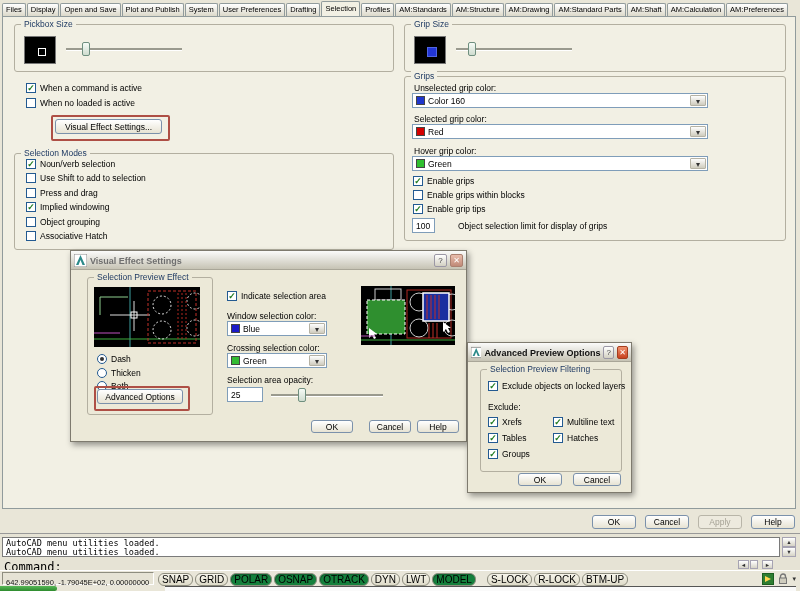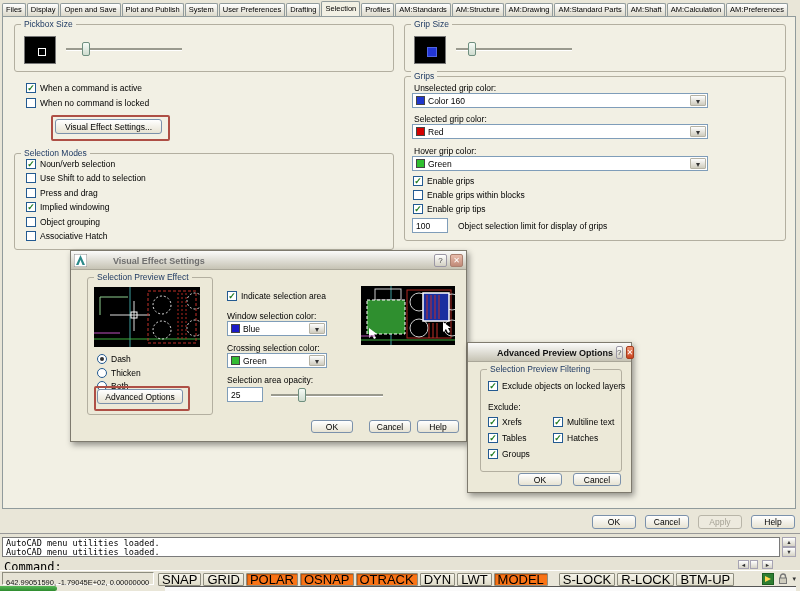--- a/index.html
+++ b/index.html
@@ -39,42 +39,42 @@
       font-family:inherit;padding:1px 3px;}
   .slider{position:absolute;height:14px;}
   .slider .track{position:absolute;left:0;right:0;top:6px;height:2px;background:#9a9a8e;border-bottom:1px solid #fff;}
   .slider .thumb{position:absolute;top:0;width:8px;height:14px;background:linear-gradient(#f6fbf6,#cfdccf);
       border:1px solid #6f8f7f;border-radius:2px;box-sizing:border-box;}
   .previewbox{position:absolute;background:#000;border:1px solid #777;box-sizing:border-box;}
   
   .dialog{position:absolute;background:#ece9d8;border:1px solid #7e7a6e;box-shadow:2px 3px 6px rgba(0,0,0,.4);}
   .tb{height:17px;display:flex;align-items:center;gap:3px;padding:1px 3px 0;
       background:linear-gradient(#fbfbfa,#c6c3b4);border-bottom:1px solid #a9a698;}
-  .tb .ti{flex:1;font-size:9px;font-weight:bold;color:#111;white-space:nowrap;margin-left:23px;}
+  .tb .ti{flex:1;font-size:9px;font-weight:bold;color:#111;white-space:nowrap;}
   .tb .ti.inact{color:#6f6f6f;}
   .tbtn{width:13px;height:13px;box-sizing:border-box;border:1px solid #9b97a5;border-radius:2px;font-size:8px;
       display:flex;align-items:center;justify-content:center;background:linear-gradient(#fff,#d3d0c2);color:#444;}
   .tbtn.xred{background:linear-gradient(#f0926f,#c8411d);border-color:#a53c1d;color:#fff;}
   .tbtn.xmut{background:linear-gradient(#e9bcac,#c08a78);border-color:#ab8070;color:#fff;}
   
   .cmdwrap{position:absolute;left:0;top:533px;width:800px;height:37px;background:#e6e3d5;border-top:1px solid #999;}
   .cmdhist{position:absolute;left:2px;top:3px;width:778px;height:20px;background:#fff;border:1px solid #7a7a7a;
       box-sizing:border-box;font-family:"DejaVu Sans Mono",monospace;font-size:8.5px;line-height:9px;padding:1px 3px;color:#000;}
   .sbtn{box-sizing:border-box;border:1px solid #a6a3b2;background:linear-gradient(#fff,#d6d3c6);
       font-size:5.5px;text-align:center;color:#333;display:flex;align-items:center;justify-content:center;}
   .cmdprompt{position:absolute;left:4px;top:26px;font-family:"DejaVu Sans Mono",monospace;font-size:12px;color:#000;text-align:center;}
   
   .statusbar{position:absolute;left:0;top:570px;width:800px;height:17px;background:#e9e6d9;border-top:1px solid #fff;}
   .coords{position:absolute;left:2px;top:1px;width:152px;height:13px;box-sizing:border-box;
       border:1px solid;border-color:#8e8d7f #ffffff #ffffff #8e8d7f;background:#e6e3d5;
       font-size:7.5px;line-height:11px;padding:4px 3px;color:#111;white-space:nowrap;}
   .sbrow{position:absolute;left:158px;top:1px;height:14px;display:flex;gap:2px;align-items:center;}
-  .sb-btn{box-sizing:border-box;border:1px solid #8e8d7f;border-radius:1px;padding:0 3px;font-size:13px;
+  .sb-btn{box-sizing:border-box;border:1px solid #8e8d7f;border-radius:6px;padding:0 3px;font-size:10px;
       line-height:11px;background:linear-gradient(#f6f4ea,#dedbc9);color:#000;white-space:nowrap;}
-  .sb-btn.pressed{background:#f97316;box-shadow:inset 1px 1px 1px rgba(0,0,0,.25);}
+  .sb-btn.pressed{background:#15803d;box-shadow:inset 1px 1px 1px rgba(0,0,0,.25);}
   .sb-btn.gap{margin-left:9px;}
   .tray{position:absolute;right:4px;top:2px;display:flex;gap:3px;align-items:center;}
   
   .startsliver{position:absolute;left:0;top:586px;width:57px;height:5px;
       background:linear-gradient(#57b757,#2e8b2e);border-radius:0 3px 3px 0;}
   .taskstrip{position:absolute;left:165px;top:586px;width:631px;height:5px;background:#fafafa;border-top:1px solid #555;}
 </style>
 </head>
 <body>
 
@@ -124,21 +124,21 @@
   </div>
 
   <div class="cb" style="left:26px;top:83px">
     <span class="cbbox">
         <span class="tick">✓</span>
       </span>
     <span>When a command is active</span>
   </div>
   <div class="cb" style="left:26px;top:98px">
     <span class="cbbox"></span>
-    <span>When no command is locked</span>
+    <span>When no loaded is active</span>
   </div>
   <div class="hl" style="left:51px;top:115px;width:115px;height:22px"></div>
   <div class="btn" style="left:55px;top:119px;width:107px;height:15px">Visual Effect Settings...</div>
 
   <div class="grp" style="left:14px;top:153px;width:378px;height:95px">
     <span class="grp-t">Selection Modes</span>
   </div>
   <div class="cb" style="left:26px;top:159px">
     <span class="cbbox">
         <span class="tick">✓</span>
@@ -198,21 +198,21 @@
   <div class="cb" style="left:413px;top:190px">
     <span class="cbbox"></span>
     <span>Enable grips within blocks</span>
   </div>
   <div class="cb" style="left:413px;top:204px">
     <span class="cbbox">
         <span class="tick">✓</span>
       </span>
     <span>Enable grip tips</span>
   </div>
-  <input class="txt" style="left: 412px; top: 218px; width: 36px; height: 15px;" value="100">
+  <input class="txt" style="left: 412px; top: 218px; width: 23px; height: 15px;" value="100">
   <span class="lbl" style="left:458px;top:221px">Object selection limit for display of grips</span>
 
   <div class="btn" style="left:592px;top:515px;width:44px;height:14px">OK</div>
   <div class="btn" style="left:645px;top:515px;width:44px;height:14px">Cancel</div>
   <div class="btn dis" style="left:698px;top:515px;width:44px;height:14px">Apply</div>
   <div class="btn" style="left:751px;top:515px;width:44px;height:14px">Help</div>
 
   <div class="dialog" style="left:70px;top:250px;width:395px;height:190px">
     <div class="tb">
       <svg width="13" height="13" viewBox="0 0 13 13">

